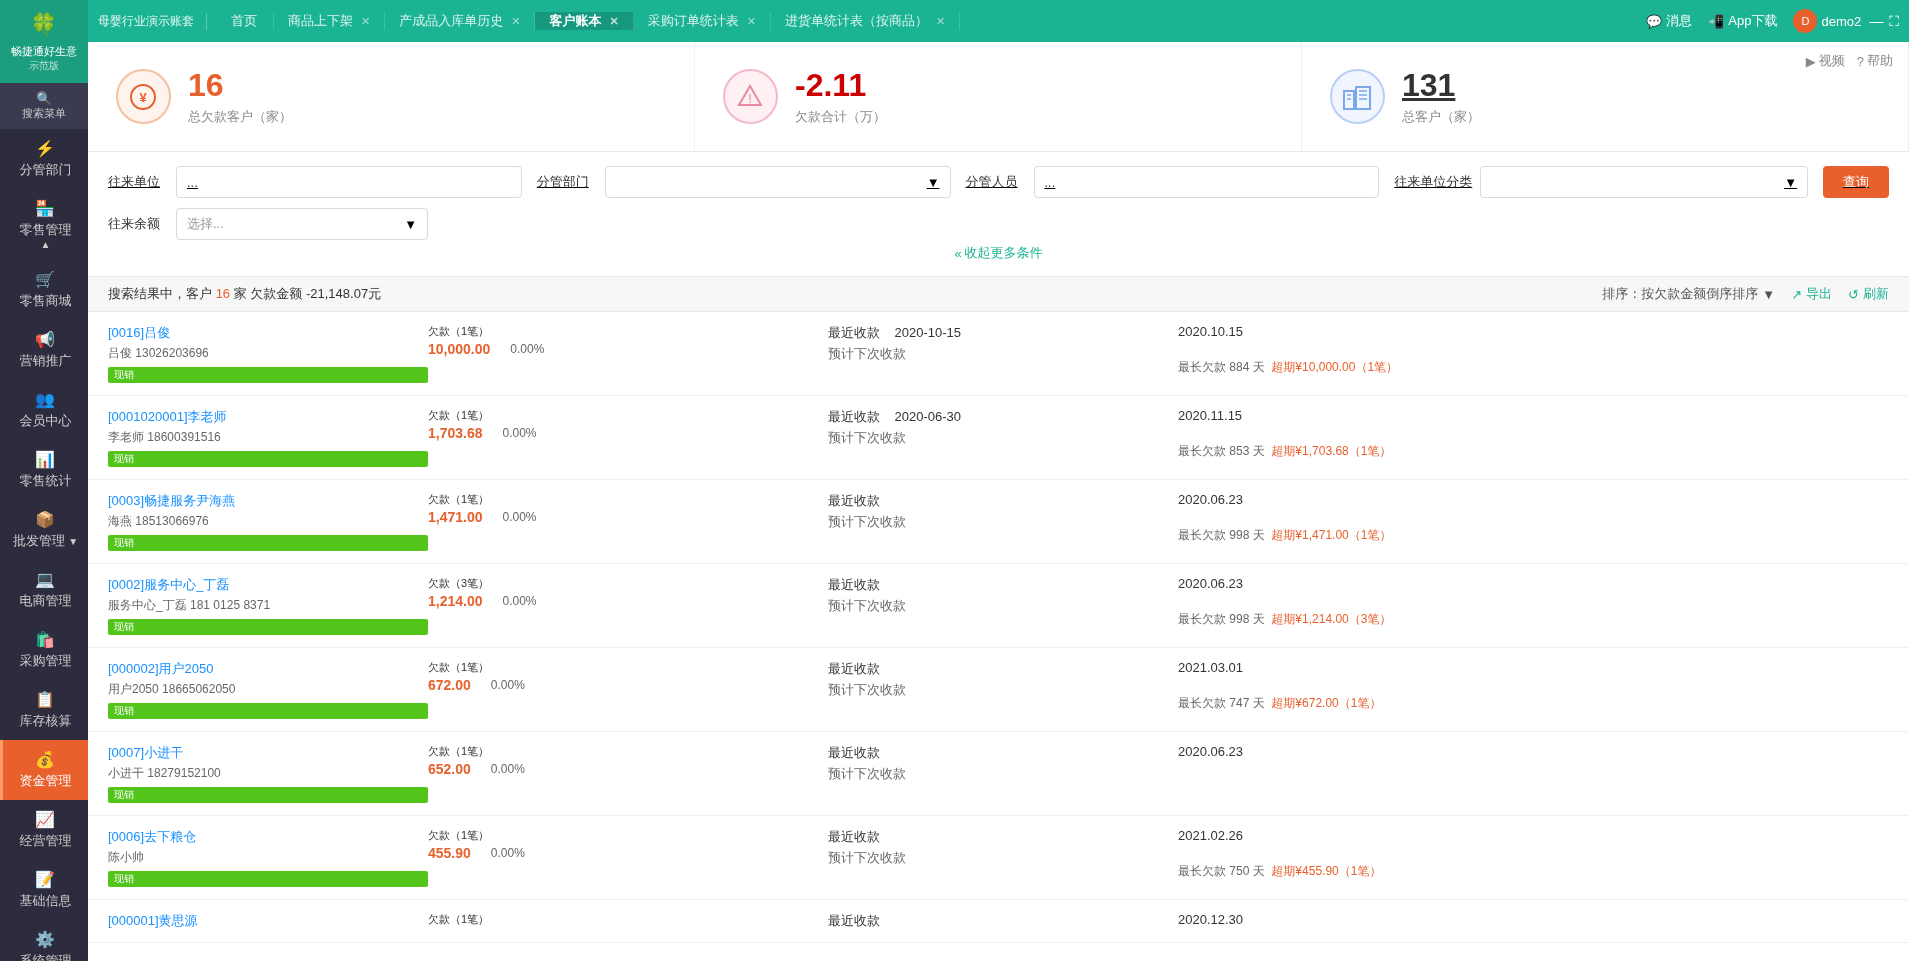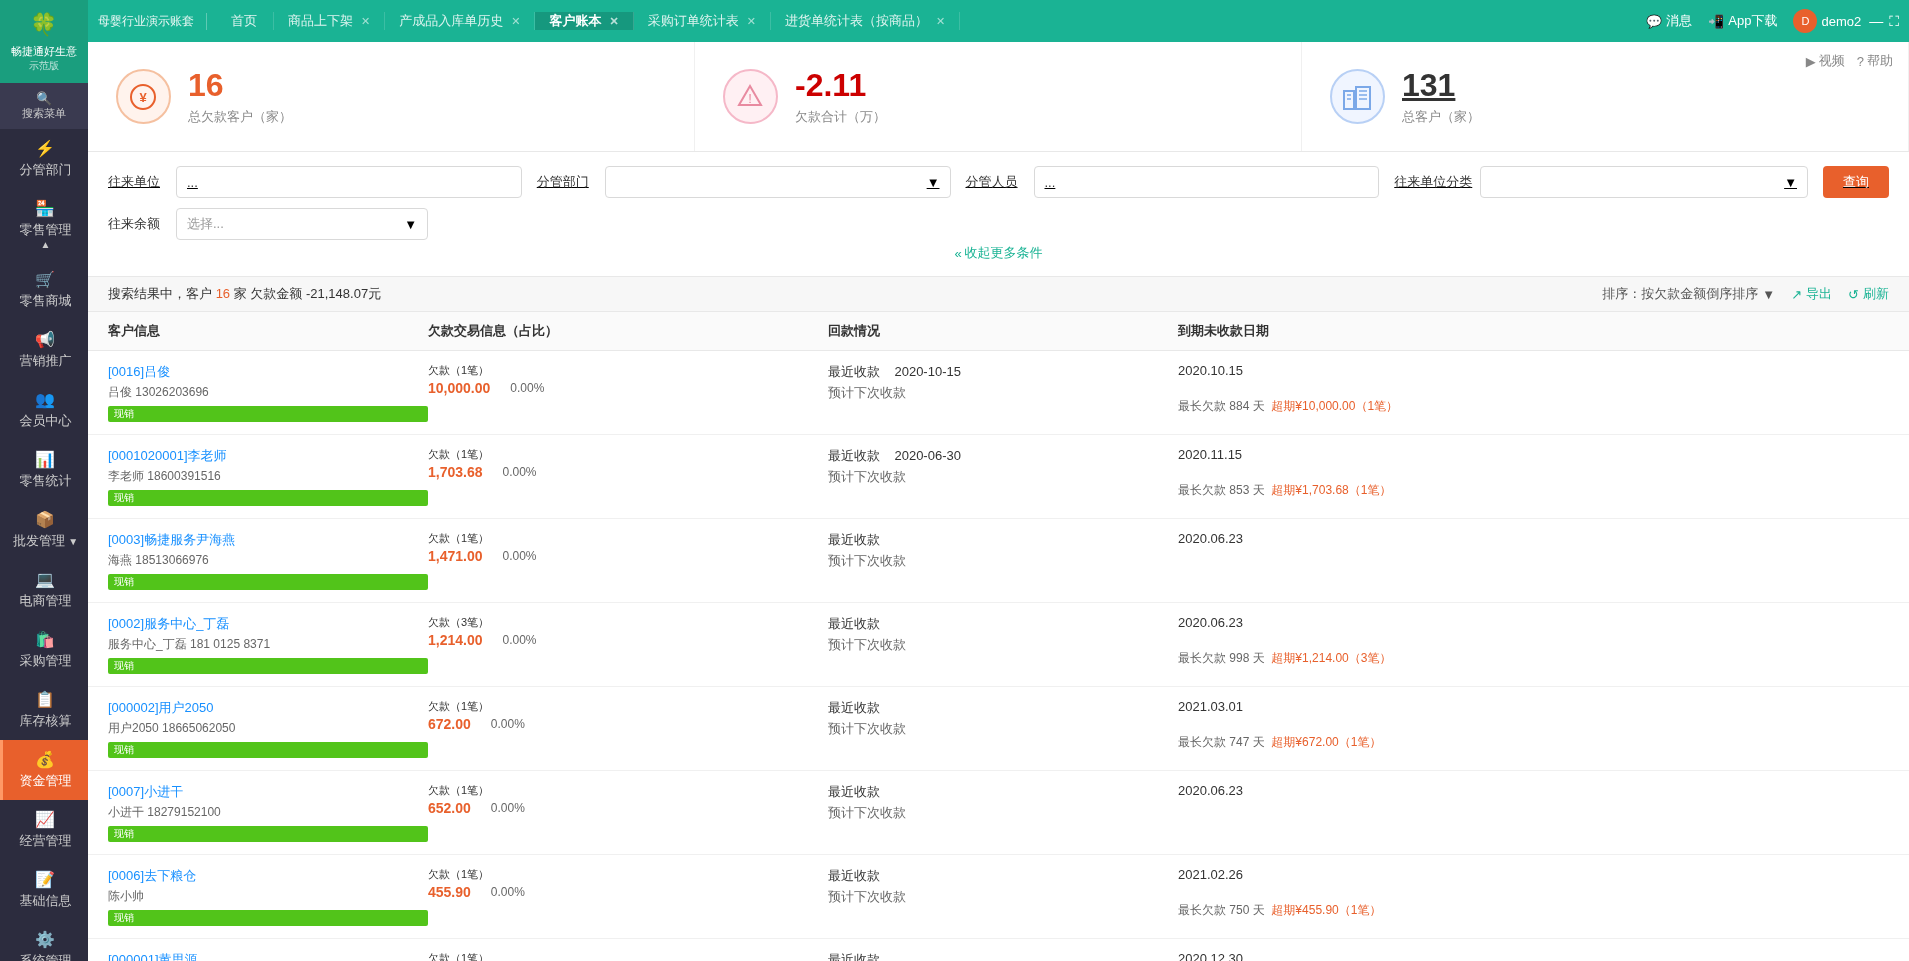--- a/index.html
+++ b/index.html
@@ -535,26 +535,20 @@
         <span>导出</span>
       </span>
       <span class="refresh-btn">
         <span>↺</span>
         <span>刷新</span>
       </span>
     </div>
   </div>
 
   <div class="table-container">
-    <div class="table-header">
-      <span>客户信息</span>
-      <span>欠款交易信息（占比）</span>
-      <span>回款情况</span>
-      <span>到期未收款日期</span>
-    </div>
 
     <div class="table-row">
       <div class="customer-info">
         <span class="customer-name">[0016]吕俊</span>
         <span class="customer-phone">吕俊  13026203696</span>
         <span class="customer-tag">现销</span>
       </div>
       <div class="debt-info">
         <div class="debt-row">
           <span class="debt-count">欠款（1笔）</span>
@@ -613,20 +607,21 @@
           <span class="debt-amount">1,471.00</span>
           <span class="debt-percent">0.00%</span>
         </div>
       </div>
       <div class="recovery-info">
         <span>最近收款</span>
         <span class="recovery-label">预计下次收款</span>
       </div>
       <div class="overdue-info">
         <span class="overdue-date">2020.06.23</span>
+        <span class="overdue-days">最长欠款 998 天 &nbsp;<span class="overdue-link">超期¥1,471.00（1笔）</span></span>
       </div>
     </div>
 
     <div class="table-row">
       <div class="customer-info">
         <span class="customer-name">[0002]服务中心_丁磊</span>
         <span class="customer-phone">服务中心_丁磊  181 0125 8371</span>
         <span class="customer-tag">现销</span>
       </div>
       <div class="debt-info">

